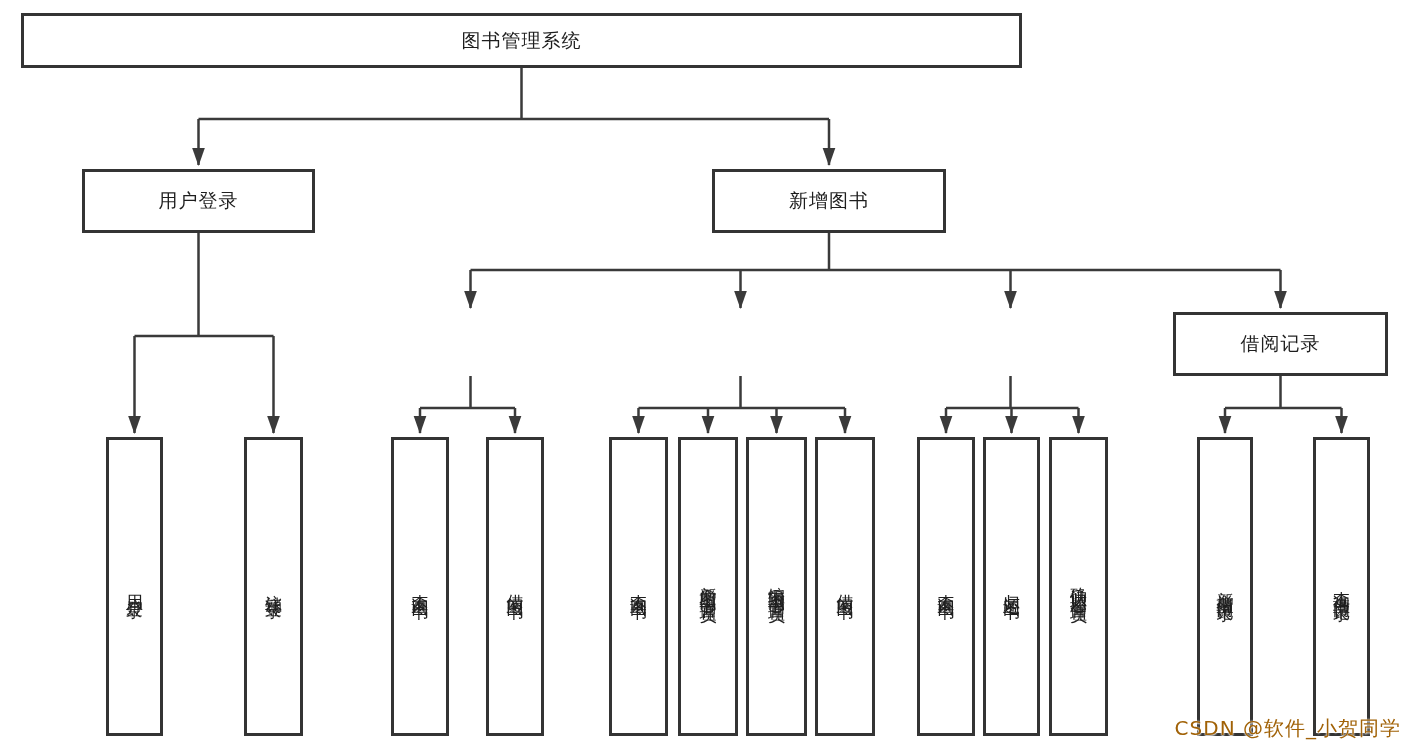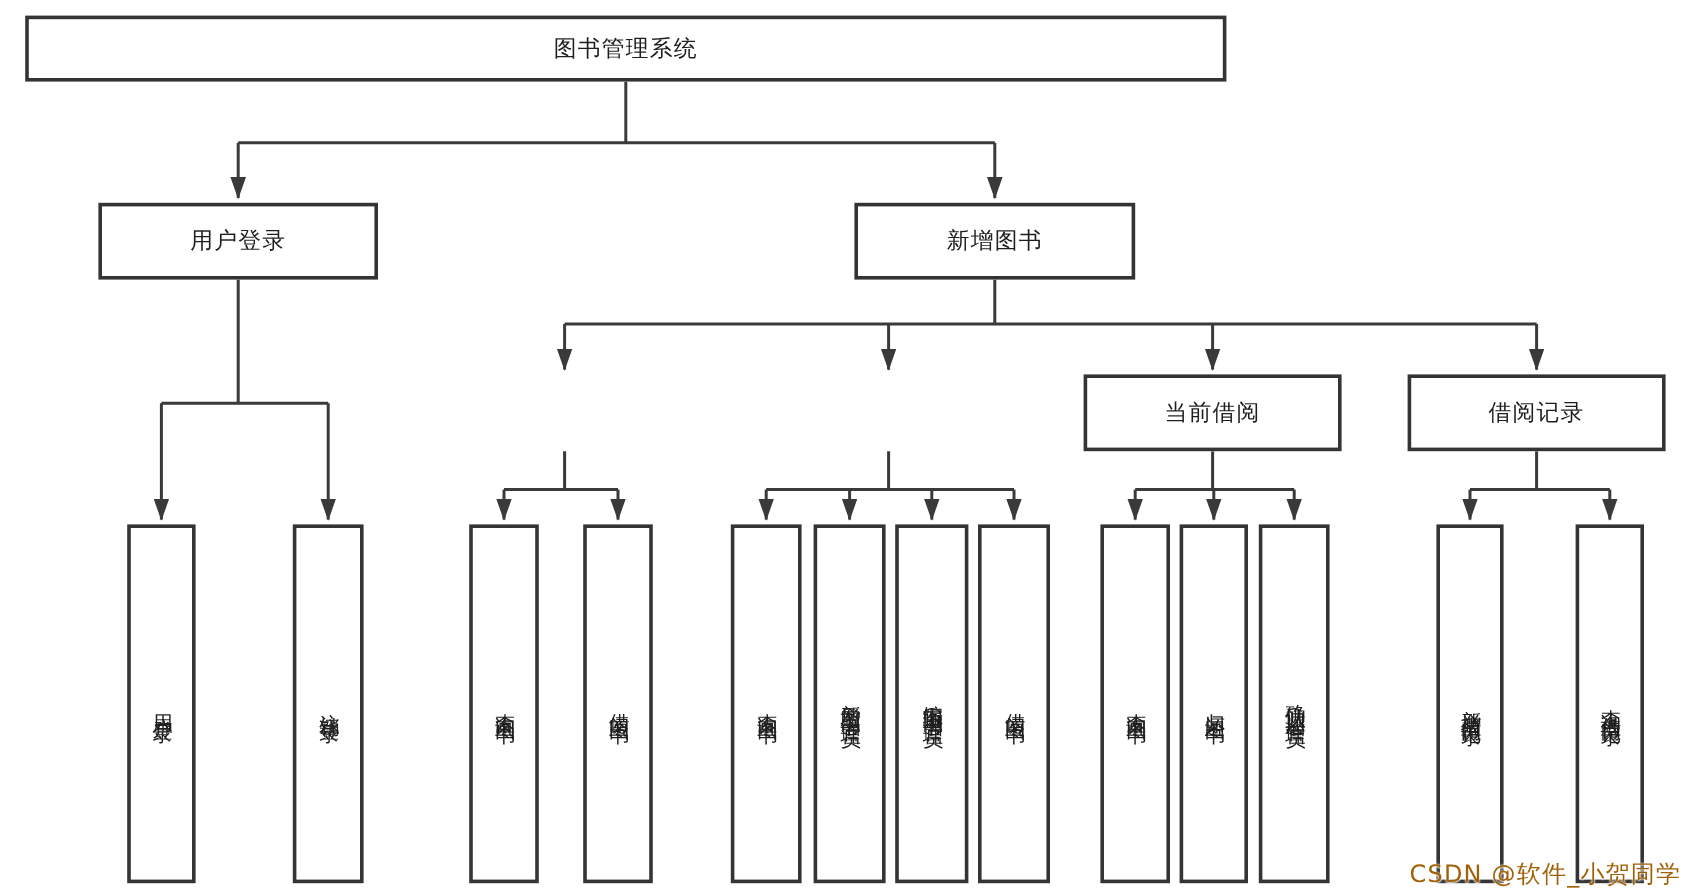--- a/index.html
+++ b/index.html
@@ -104,23 +104,20 @@
     <span>图书管理系统</span>
   </div>
 
   <div class="node" style="left:82px;top:169px;width:233px;height:64px;">
     <span>用户登录</span>
   </div>
   <div class="node" style="left:712px;top:169px;width:234px;height:64px;">
     <span>新增图书</span>
   </div>
 
-  <div class="node" style="left:903px;top:312px;width:215px;height:64px;">
-    <span>当前借阅</span>
-  </div>
   <div class="node" style="left:1173px;top:312px;width:215px;height:64px;font-family:Liberation Serif, serif;">
     <span>借阅记录</span>
   </div>
 
   <div class="leaf" style="left:106px;width:57px;">
     <span class="vtext">用户登录</span>
   </div>
   <div class="leaf" style="left:244px;width:59px;">
     <span class="vtext">注销登录</span>
   </div>

